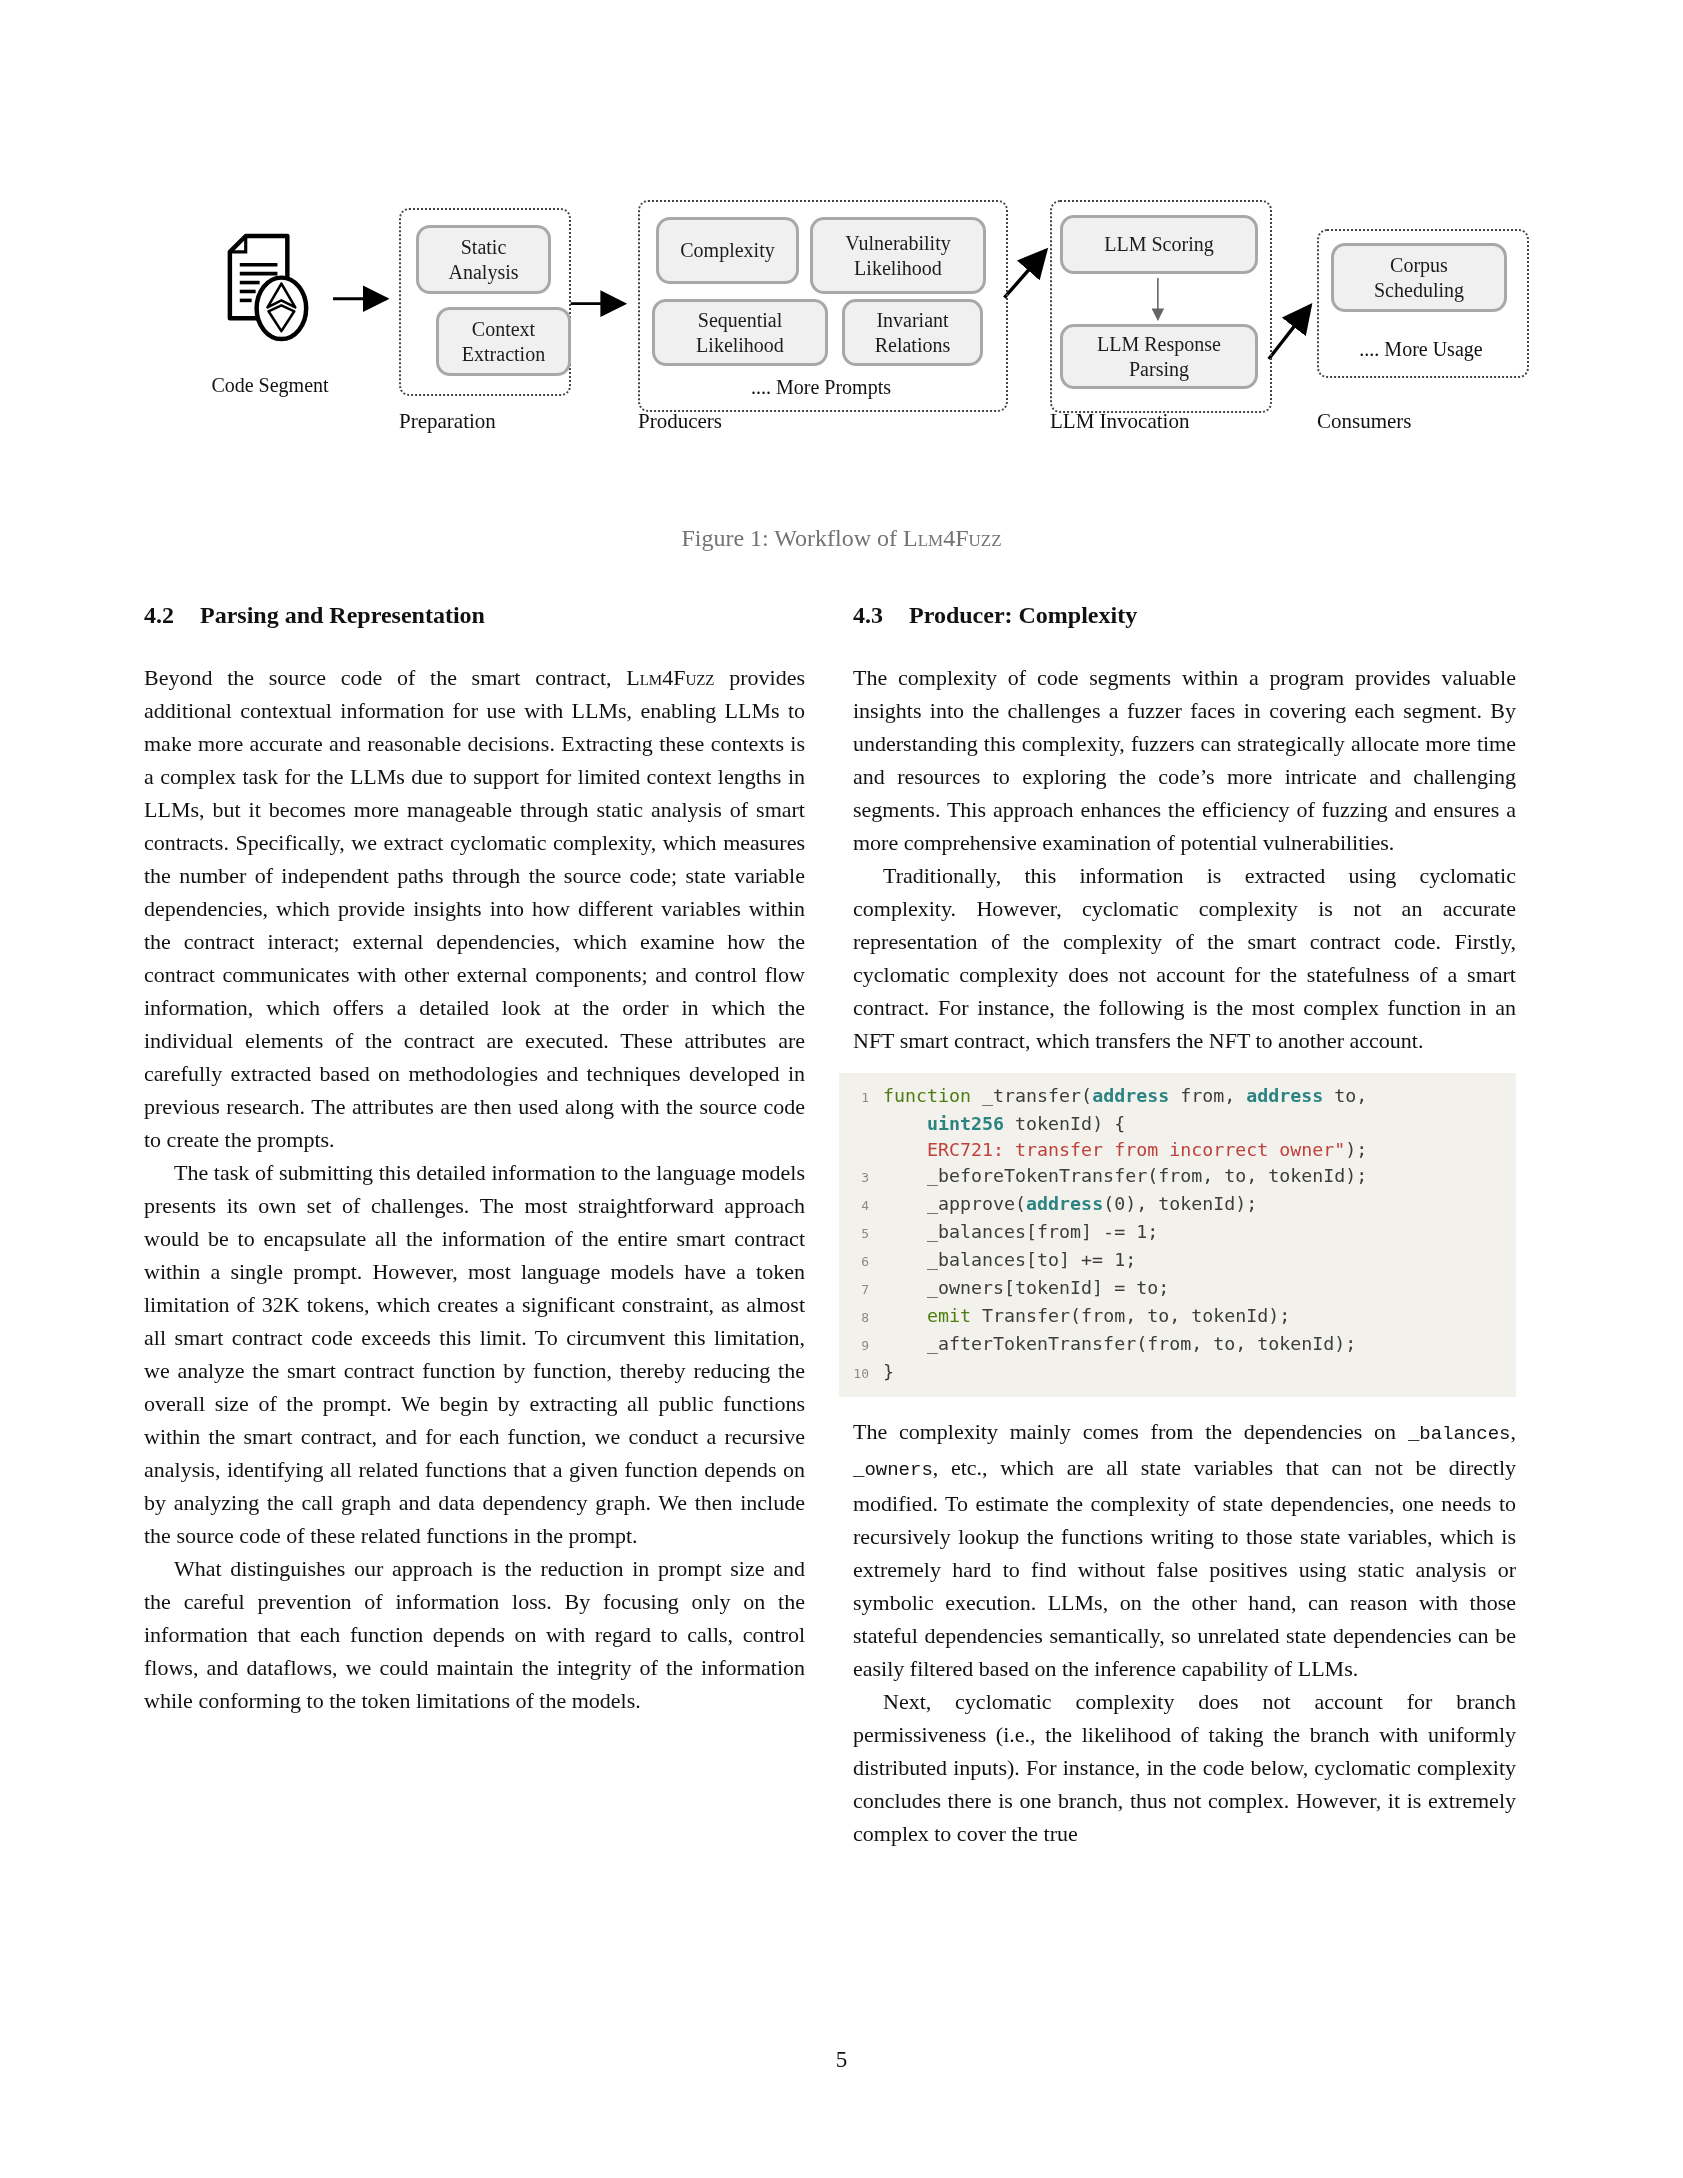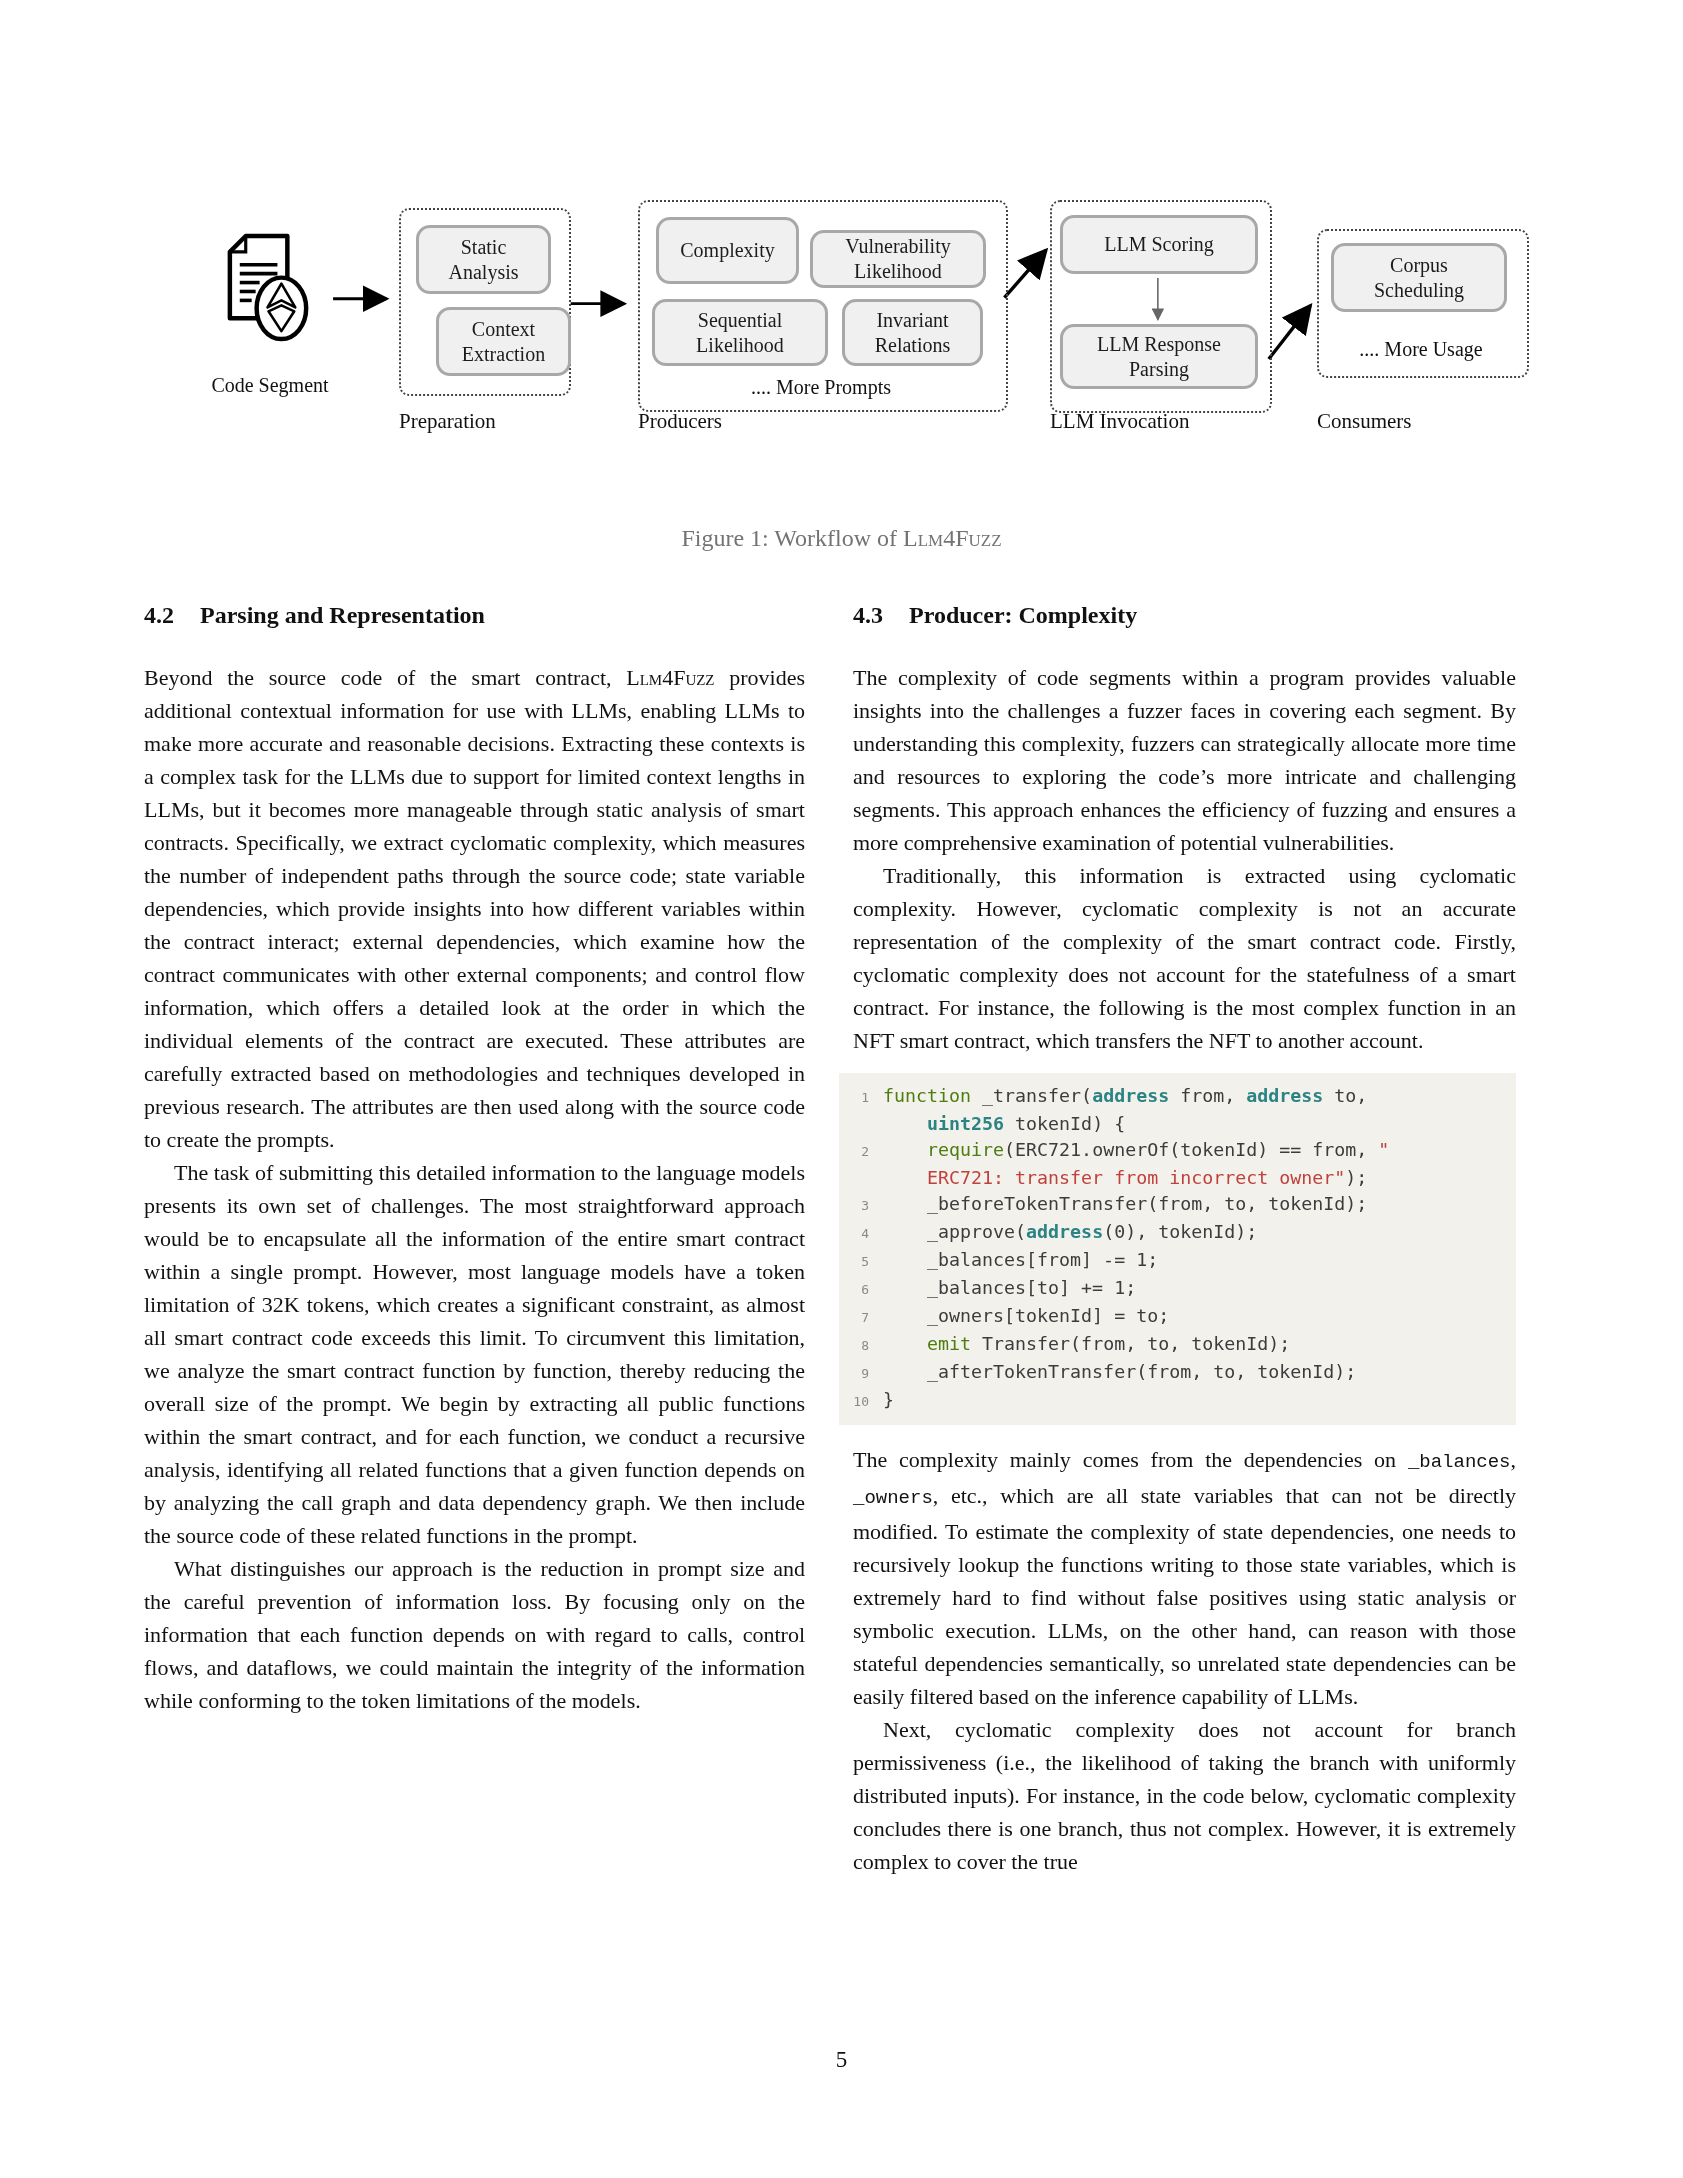--- a/index.html
+++ b/index.html
@@ -19,21 +19,21 @@
   .g-llm{left:911px;top:42px;width:218px;height:209px;}
   .g-cons{left:1178px;top:71px;width:208px;height:145px;}
   .fbox{
     position:absolute;background:#f0f0f0;border:3px solid #a8a8a8;border-radius:14px;
     display:flex;align-items:center;justify-content:center;text-align:center;
     font-size:20px;line-height:1.25;color:#1c1c1c;padding:2px 10px;box-sizing:border-box;
   }
   .b-sa{left:277px;top:67px;width:135px;height:69px;}
   .b-ce{left:277px;top:149px;width:135px;height:69px;margin-left:20px;}
   .b-cx{left:517px;top:59px;width:143px;height:67px;}
-  .b-vl{left:671px;top:72px;width:176px;height:58px;}
+  .b-vl{left:671px;top:59px;width:176px;height:77px;}
   .b-sq{left:513px;top:141px;width:176px;height:67px;}
   .b-ir{left:703px;top:141px;width:141px;height:67px;}
   .b-ls{left:921px;top:57px;width:198px;height:59px;}
   .b-lrp{left:921px;top:166px;width:198px;height:65px;}
   .b-cs{left:1192px;top:85px;width:176px;height:69px;}
   .more-text{position:absolute;font-size:20px;color:#111;text-align:center;}
   .mt-prompts{left:499px;top:218px;width:366px;}
   .mt-usage{left:1178px;top:180px;width:208px;}
   .glabel{position:absolute;top:251px;font-size:21px;color:#111;}
   .gl-prep{left:260px;} .gl-prod{left:499px;} .gl-llm{left:911px;} .gl-cons{left:1178px;}
@@ -140,21 +140,20 @@
 
 <div class="col col-right">
   <h2 class="sec-head"><span class="sec-num">4.3</span><span>Producer: Complexity</span></h2>
   <div>
       <p class="para"><span>The complexity of code segments within a program provides valuable insights into the challenges a fuzzer faces in covering each segment. By understanding this complexity, fuzzers can strategically allocate more time and resources to exploring the code’s more intricate and challenging segments. This approach enhances the efficiency of fuzzing and ensures a more comprehensive examination of potential vulnerabilities.</span></p>
       <p class="para indent"><span>Traditionally, this information is extracted using cyclomatic complexity. However, cyclomatic complexity is not an accurate representation of the complexity of the smart contract code. Firstly, cyclomatic complexity does not account for the statefulness of a smart contract. For instance, the following is the most complex function in an NFT smart contract, which transfers the NFT to another account.</span></p>
     </div>
   <div class="codeblock">
       <div class="code-line"><span class="lnum">1</span><span class="c-kw">function</span><span class="c-pl"> _transfer(</span><span class="c-ty">address</span><span class="c-pl"> from, </span><span class="c-ty">address</span><span class="c-pl"> to,</span></div>
       <div class="code-line"><span class="lnum"></span><span class="c-pl">    </span><span class="c-ty">uint256</span><span class="c-pl"> tokenId) {</span></div>
-      <div class="code-line"><span class="lnum">2</span><span class="c-pl">    </span><span class="c-kw">require</span><span class="c-pl">(ERC721.ownerOf(tokenId) == from, </span><span class="c-st">"</span></div>
       <div class="code-line"><span class="lnum"></span><span class="c-pl">    </span><span class="c-st">ERC721: transfer from incorrect owner"</span><span class="c-pl">);</span></div>
       <div class="code-line"><span class="lnum">3</span><span class="c-pl">    _beforeTokenTransfer(from, to, tokenId);</span></div>
       <div class="code-line"><span class="lnum">4</span><span class="c-pl">    _approve(</span><span class="c-ty">address</span><span class="c-pl">(0), tokenId);</span></div>
       <div class="code-line"><span class="lnum">5</span><span class="c-pl">    _balances[from] -= 1;</span></div>
       <div class="code-line"><span class="lnum">6</span><span class="c-pl">    _balances[to] += 1;</span></div>
       <div class="code-line"><span class="lnum">7</span><span class="c-pl">    _owners[tokenId] = to;</span></div>
       <div class="code-line"><span class="lnum">8</span><span class="c-pl">    </span><span class="c-kw">emit</span><span class="c-pl"> Transfer(from, to, tokenId);</span></div>
       <div class="code-line"><span class="lnum">9</span><span class="c-pl">    _afterTokenTransfer(from, to, tokenId);</span></div>
       <div class="code-line"><span class="lnum">10</span><span class="c-pl">}</span></div>
     </div>

